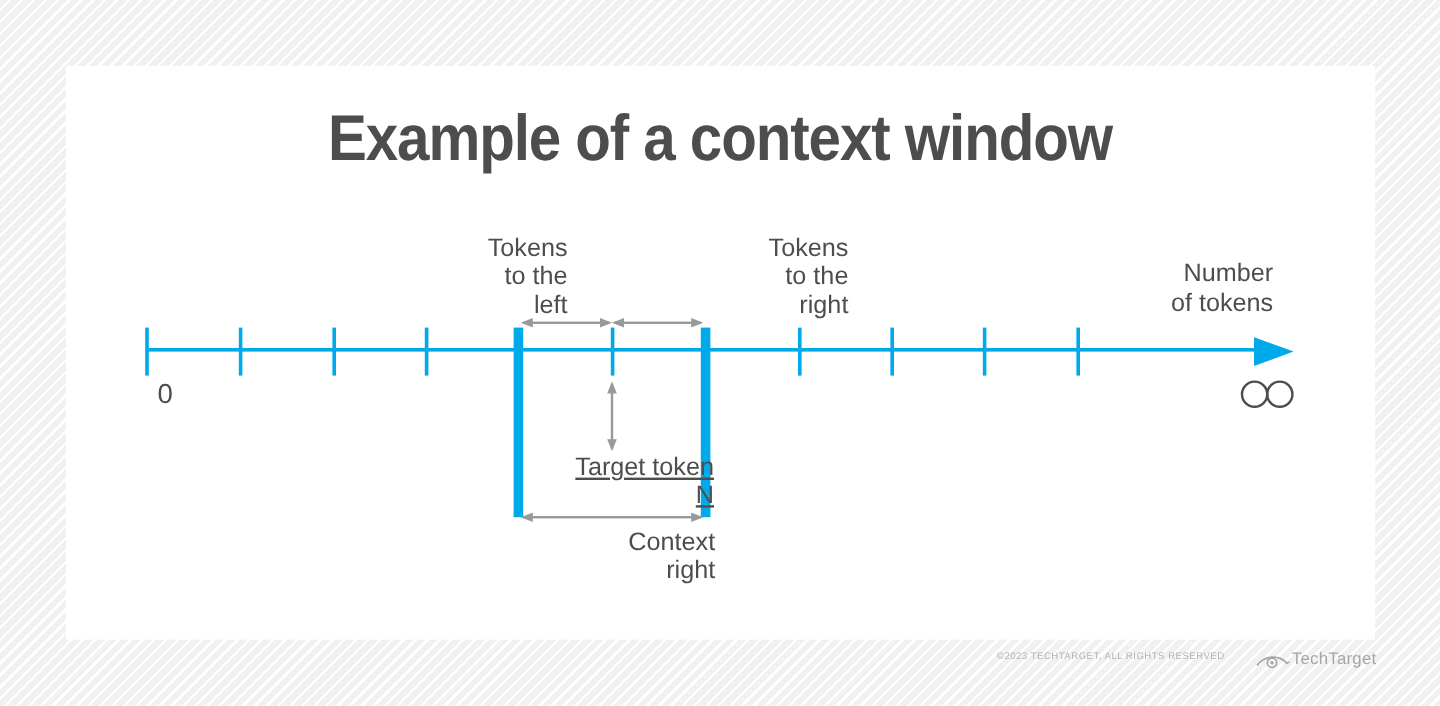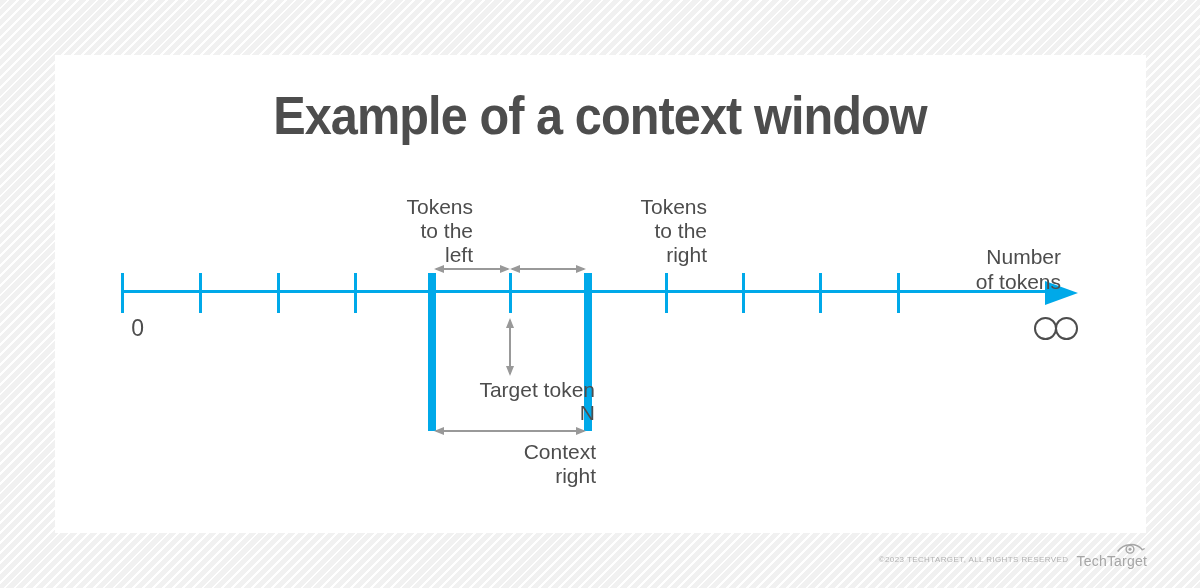--- a/index.html
+++ b/index.html
@@ -28,22 +28,22 @@
     font-weight:bold;font-size:54px;line-height:58px;letter-spacing:-1px;
     color:var(--text-dark);
     transform:scaleX(0.9);
   }
   .diagram-label{
     position:absolute;text-align:right;white-space:pre-line;
     color:var(--text-dark);font-size:21px;line-height:24px;
   }
   .label-tokens-left{left:313px;top:195px;width:160px;}
   .label-tokens-right{left:547px;top:195px;width:160px;}
-  .label-number-of-tokens{left:881px;top:244px;width:180px;line-height:25px;}
-  .label-target-token{left:425px;top:378px;width:170px;line-height:23px;}
+  .label-number-of-tokens{left:881px;top:215px;width:180px;line-height:25px;}
+  .label-target-token{left:425px;top:378px;width:170px;line-height:23px;text-decoration:underline;}
   .label-context-window{left:426px;top:440px;width:170px;}
   .label-zero{left:100px;top:316px;width:44px;font-size:23px;}
   .axis-line{
     position:absolute;left:122px;top:290px;width:924px;height:3px;
     background:var(--accent-blue);
   }
   .axis-arrowhead{
     position:absolute;left:1045px;top:281px;width:0;height:0;
     border-top:12px solid transparent;border-bottom:12px solid transparent;
     border-left:33px solid var(--accent-blue);
@@ -85,27 +85,27 @@
   .infinity{
     position:absolute;left:1034px;top:317px;display:flex;align-items:center;
   }
   .infinity span{
     display:block;width:23px;height:23px;border:2.5px solid var(--text-dark);
     border-radius:50%;
   }
   .infinity span:last-child{margin-left:-2px;}
   .footer{
     position:absolute;top:540px;right:53px;
-    display:flex;align-items:flex-end;gap:8px;
+    display:flex;align-items:flex-end;gap:24px;
   }
   .copyright{
     font-size:8px;letter-spacing:0.4px;color:var(--footer-gray);
     white-space:nowrap;padding-bottom:5px;
   }
-  .brand{display:flex;flex-direction:column;}
+  .brand{display:flex;flex-direction:row;}
   .brand svg{align-self:flex-end;margin-right:2px;margin-bottom:-2px;}
   .brand-name{
     font-size:14px;color:#A6A6A6;letter-spacing:0.2px;line-height:16px;
   }
 </style>
 </head>
 <body>
 
 <div class="card"></div>
 

